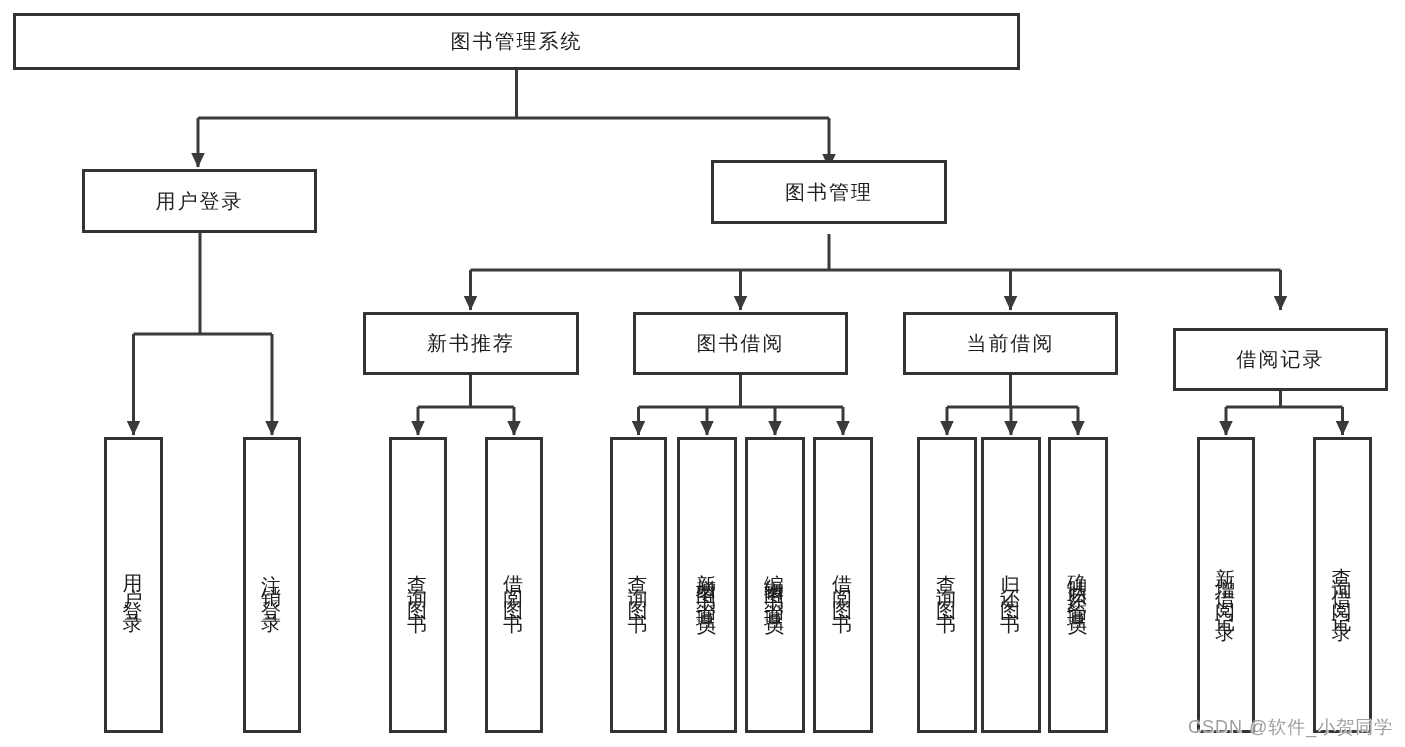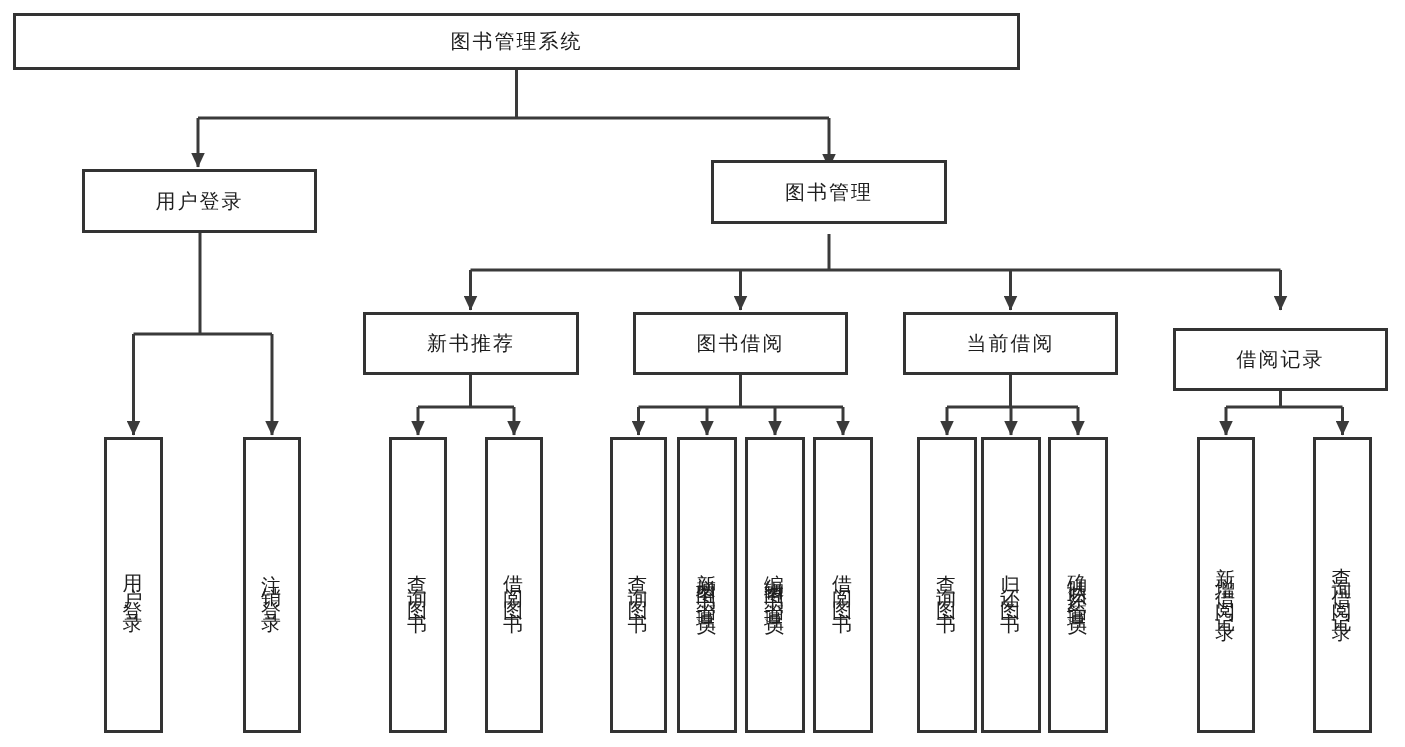--- a/index.html
+++ b/index.html
@@ -190,13 +190,14 @@
     <span class="ls-tight">确认归还（管理员）</span>
   </div>
 
   <div class="box vbox leaf" id="l-r-add">
     <span class="ls-mid">新增借阅记录</span>
   </div>
   <div class="box vbox leaf" id="l-r-query">
     <span class="ls-mid">查询借阅记录</span>
   </div>
 
+  <div id="watermark">CSDN @软件_小贺同学</div>
 </div>
 
 </body></html>

